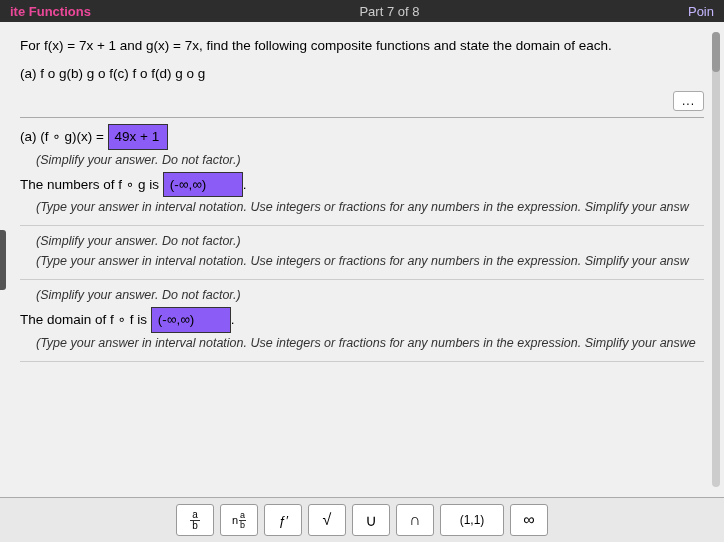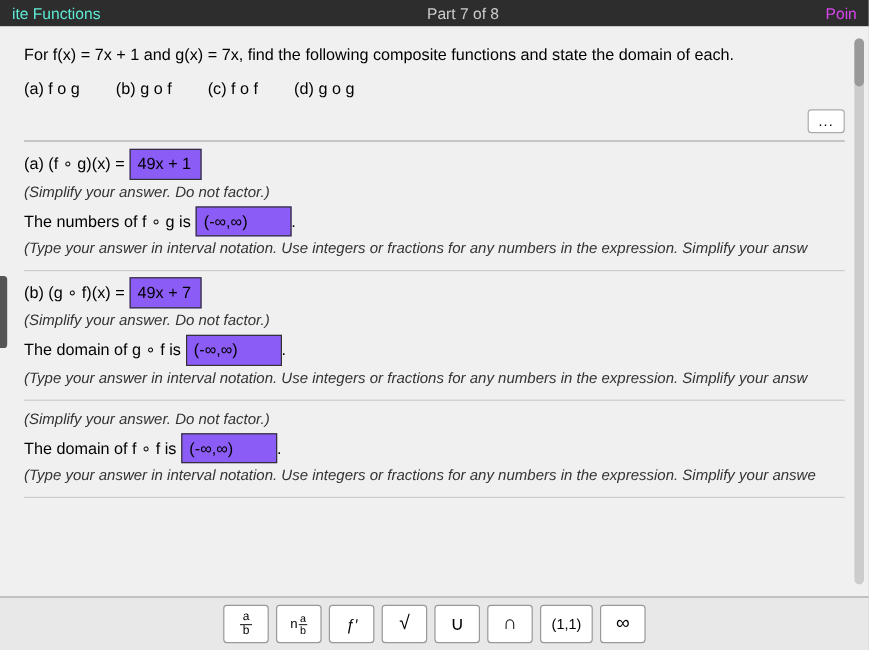--- a/index.html
+++ b/index.html
@@ -18,50 +18,49 @@
       display: flex;
       align-items: center;
       justify-content: space-between;
       background: #2d2d2d;
       color: white;
       height: 22px;
       padding: 0 10px;
       font-size: 13px;
     }
     .top-bar-left {
-      font-weight: normal;
-      color: #5eead4;
+      font-weight: bold;
+      color: #ec4899;
     }
     .top-bar-center {
       color: #ccc;
       text-align: right;
     }
     .top-bar-right {
-      color: #d946ef;
+      color: #c4b5fd;
     }
 
     
     .main-content {
       background: #f0f0f0;
       width: 100%;
       height: calc(542px - 22px - 45px);
       overflow: hidden;
       padding: 14px 20px 10px 20px;
       position: relative;
     }
 
     .problem-statement {
       font-size: 13.5px;
       margin-bottom: 10px;
       line-height: 1.5;
     }
 
     .sub-parts {
       display: flex;
-      gap: 30px;
       font-size: 13.5px;
       margin-bottom: 10px;
     }
 
     .divider-line {
       border: none;
       border-top: 1px solid #aaa;
       margin: 6px 0;
     }
 
@@ -102,20 +101,21 @@
 
     .domain-line {
       font-size: 13.5px;
       margin-top: 2px;
     }
 
     .small-note {
       font-size: 12.5px;
       color: #333;
       font-style: italic;
+      margin-left: 16px;
     }
 
     .truncated {
       overflow: hidden;
       white-space: nowrap;
       text-overflow: ellipsis;
       font-style: italic;
     }
 
     
@@ -153,21 +153,21 @@
       width: 38px;
       height: 32px;
       display: flex;
       align-items: center;
       justify-content: center;
       cursor: pointer;
       font-size: 16px;
     }
 
     .toolbar-btn.wide {
-      width: 44px;
+      width: 64px;
     }
 
     
     .left-tab {
       position: absolute;
       left: 0;
       top: 50%;
       transform: translateY(-50%);
       background: #555;
       width: 6px;
@@ -237,29 +237,21 @@
     <div class="domain-line">
       <span>The numbers of f ∘ g is</span>
       <span class="boxed" style="min-width:80px;">(-∞,∞)</span><span>.</span>
     </div>
     <div class="small-note truncated">(Type your answer in interval notation. Use integers or fractions for any numbers in the expression. Simplify your answ</div>
   </div>
 
   <hr class="part-divider">
 
   <div class="answer-section">
-    <div>
-      <span class="part-label">(b) (g ∘ f)(x) =</span>
-      <span class="boxed">49x + 7</span>
-    </div>
     <div class="small-note">(Simplify your answer. Do not factor.)</div>
-    <div class="domain-line">
-      <span>The domain of g ∘ f is</span>
-      <span class="boxed" style="min-width:80px;">(-∞,∞)</span><span>.</span>
-    </div>
     <div class="small-note truncated">(Type your answer in interval notation. Use integers or fractions for any numbers in the expression. Simplify your answ</div>
   </div>
 
   <hr class="part-divider">
 
   <div class="answer-section">
     <div class="small-note">(Simplify your answer. Do not factor.)</div>
     <div class="domain-line">
       <span>The domain of f ∘ f is</span>
       <span class="boxed" style="min-width:80px;">(-∞,∞)</span><span>.</span>

